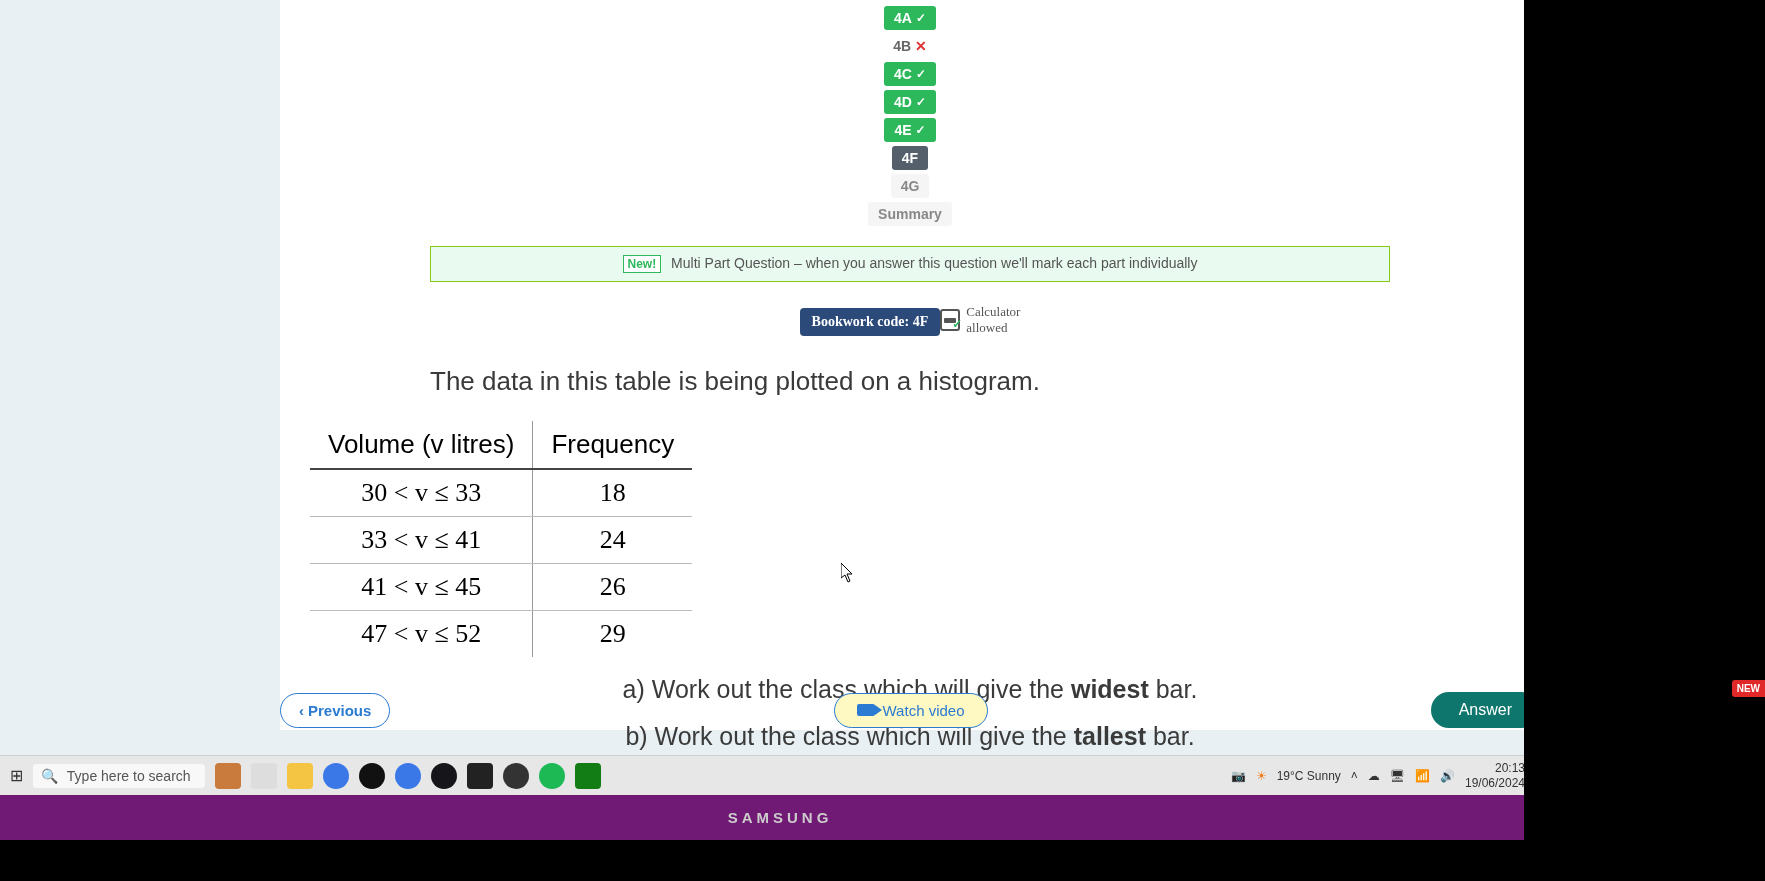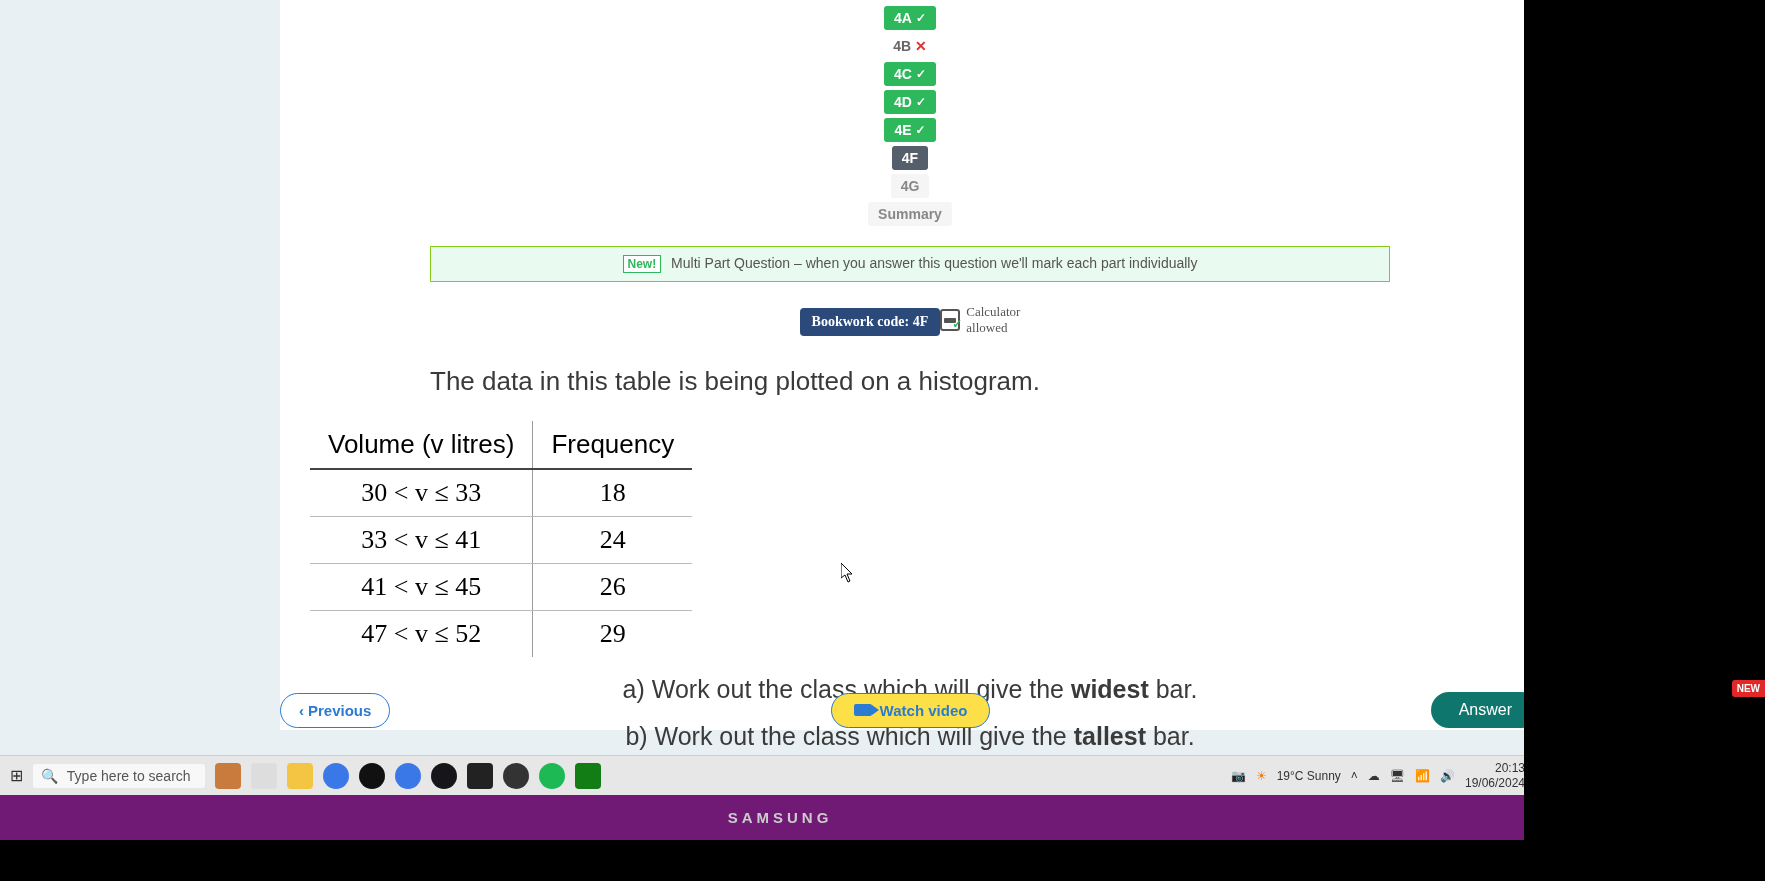--- a/index.html
+++ b/index.html
@@ -77,22 +77,22 @@
 .bottom-bar {
   position:absolute; left:280px; bottom:112px; width:1260px;
   display:flex; align-items:center; justify-content:space-between;
 }
 .btn-prev {
   border:1px solid #2a7bd1; background:#fff; color:#2a7bd1;
   font-size:15px; font-weight:bold; padding:8px 18px; border-radius:22px;
   display:flex; align-items:center; gap:4px;
 }
 .btn-video {
-  border:1px solid #2a7bd1; background:#fde047; color:#2a7bd1;
-  font-size:15px; font-weight:bold; padding:8px 22px; border-radius:22px;
+  border:1px solid #2a7bd1; background:#fef9c3; color:#2a7bd1;
+  font-size:15px; font-weight:normal; padding:8px 22px; border-radius:22px;
   display:flex; align-items:center; gap:8px;
 }
 .vid-icon {
   width:18px; height:12px; background:#2a7bd1; border-radius:2px; position:relative;
 }
 .vid-icon::after {
   content:""; position:absolute; right:-7px; top:1px;
   border-left:7px solid #2a7bd1; border-top:5px solid transparent; border-bottom:5px solid transparent;
 }
 .btn-answer {

